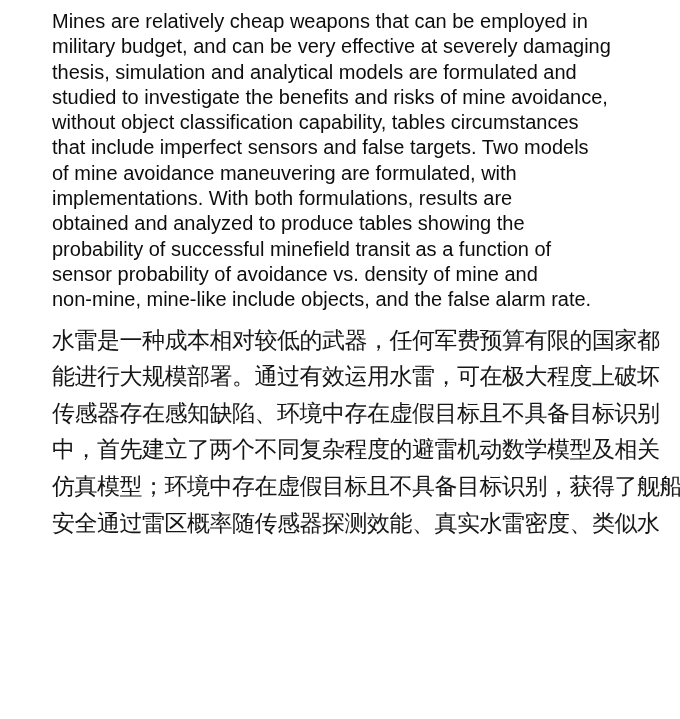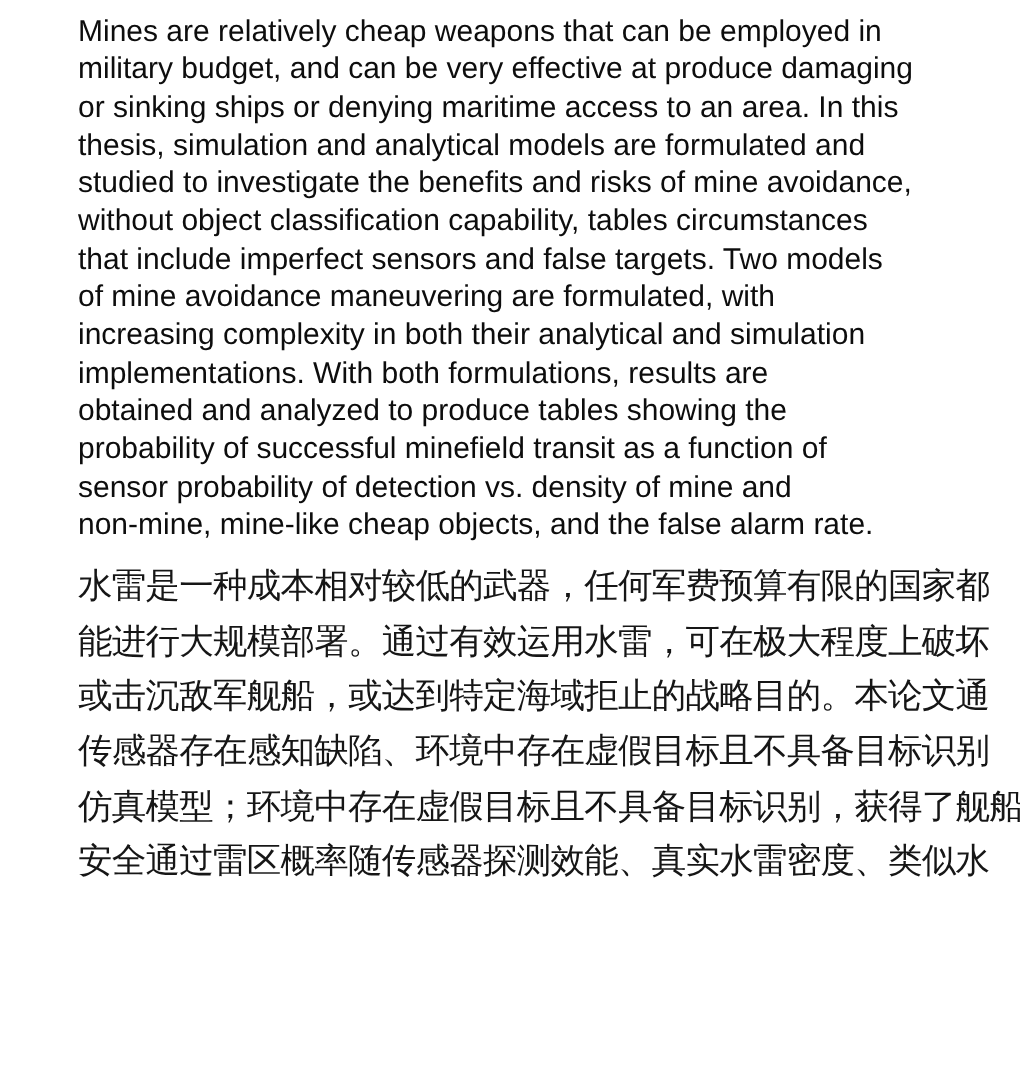--- a/index.html
+++ b/index.html
@@ -32,35 +32,33 @@
     letter-spacing: -0.5px;
     color: #161616;
   }
 </style>
 </head>
 <body>
 
 <div class="page">
   <div class="para english">
       <div class="line">Mines are relatively cheap weapons that can be employed in</div>
-      <div class="line">military budget, and can be very effective at produce damaging</div>
-      <div class="line">or sinking ships or denying maritime access to an area. In this</div>
+      <div class="line">military budget, and can be very effective at severely damaging</div>
       <div class="line">thesis, simulation and analytical models are formulated and</div>
       <div class="line">studied to investigate the benefits and risks of mine avoidance,</div>
       <div class="line">without object classification capability, tables circumstances</div>
       <div class="line">that include imperfect sensors and false targets. Two models</div>
       <div class="line">of mine avoidance maneuvering are formulated, with</div>
-      <div class="line">increasing complexity in both their analytical and simulation</div>
       <div class="line">implementations. With both formulations, results are</div>
       <div class="line">obtained and analyzed to produce tables showing the</div>
       <div class="line">probability of successful minefield transit as a function of</div>
-      <div class="line">sensor probability of detection vs. density of mine and</div>
-      <div class="line">non-mine, mine-like cheap objects, and the false alarm rate.</div>
+      <div class="line">sensor probability of avoidance vs. density of mine and</div>
+      <div class="line">non-mine, mine-like include objects, and the false alarm rate.</div>
     </div>
   <div class="para chinese">
       <div class="line">水雷是一种成本相对较低的武器，任何军费预算有限的国家都</div>
       <div class="line">能进行大规模部署。通过有效运用水雷，可在极大程度上破坏</div>
-      <div class="line">或击沉敌军舰船，或达到特定海域拒止的战略目的。本论文通</div>
       <div class="line">传感器存在感知缺陷、环境中存在虚假目标且不具备目标识别</div>
+      <div class="line">中，首先建立了两个不同复杂程度的避雷机动数学模型及相关</div>
       <div class="line">仿真模型；环境中存在虚假目标且不具备目标识别，获得了舰船</div>
       <div class="line">安全通过雷区概率随传感器探测效能、真实水雷密度、类似水</div>
     </div>
 </div>
 
 </body></html>

